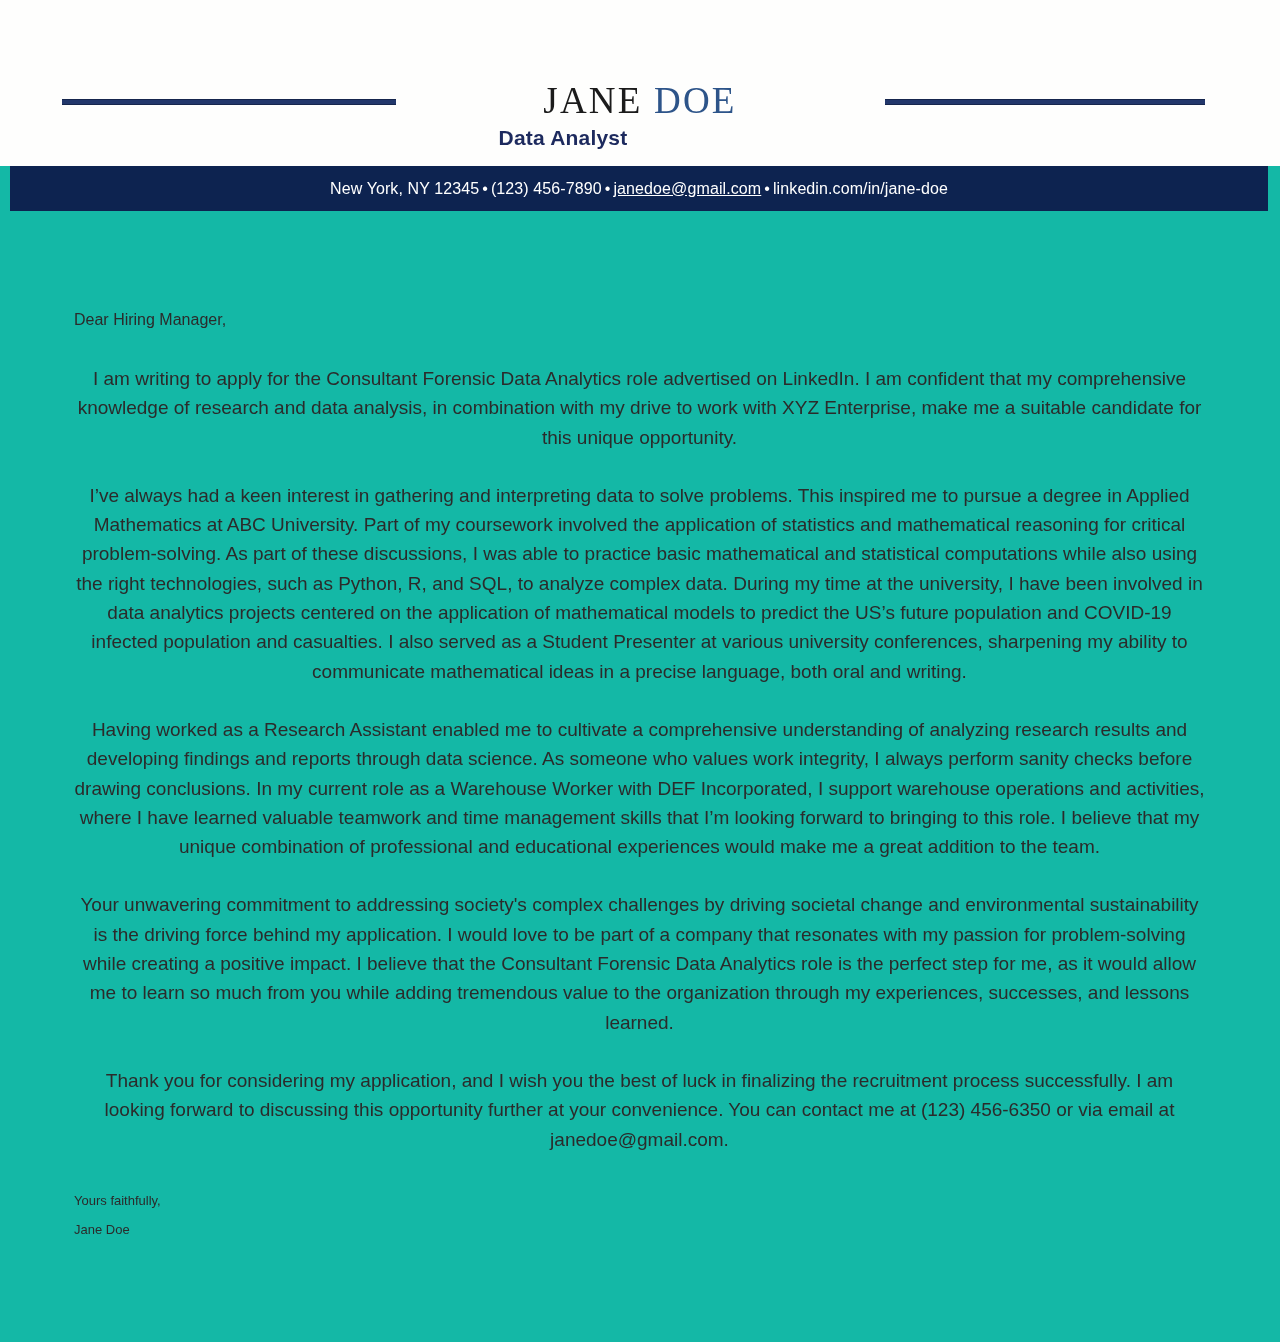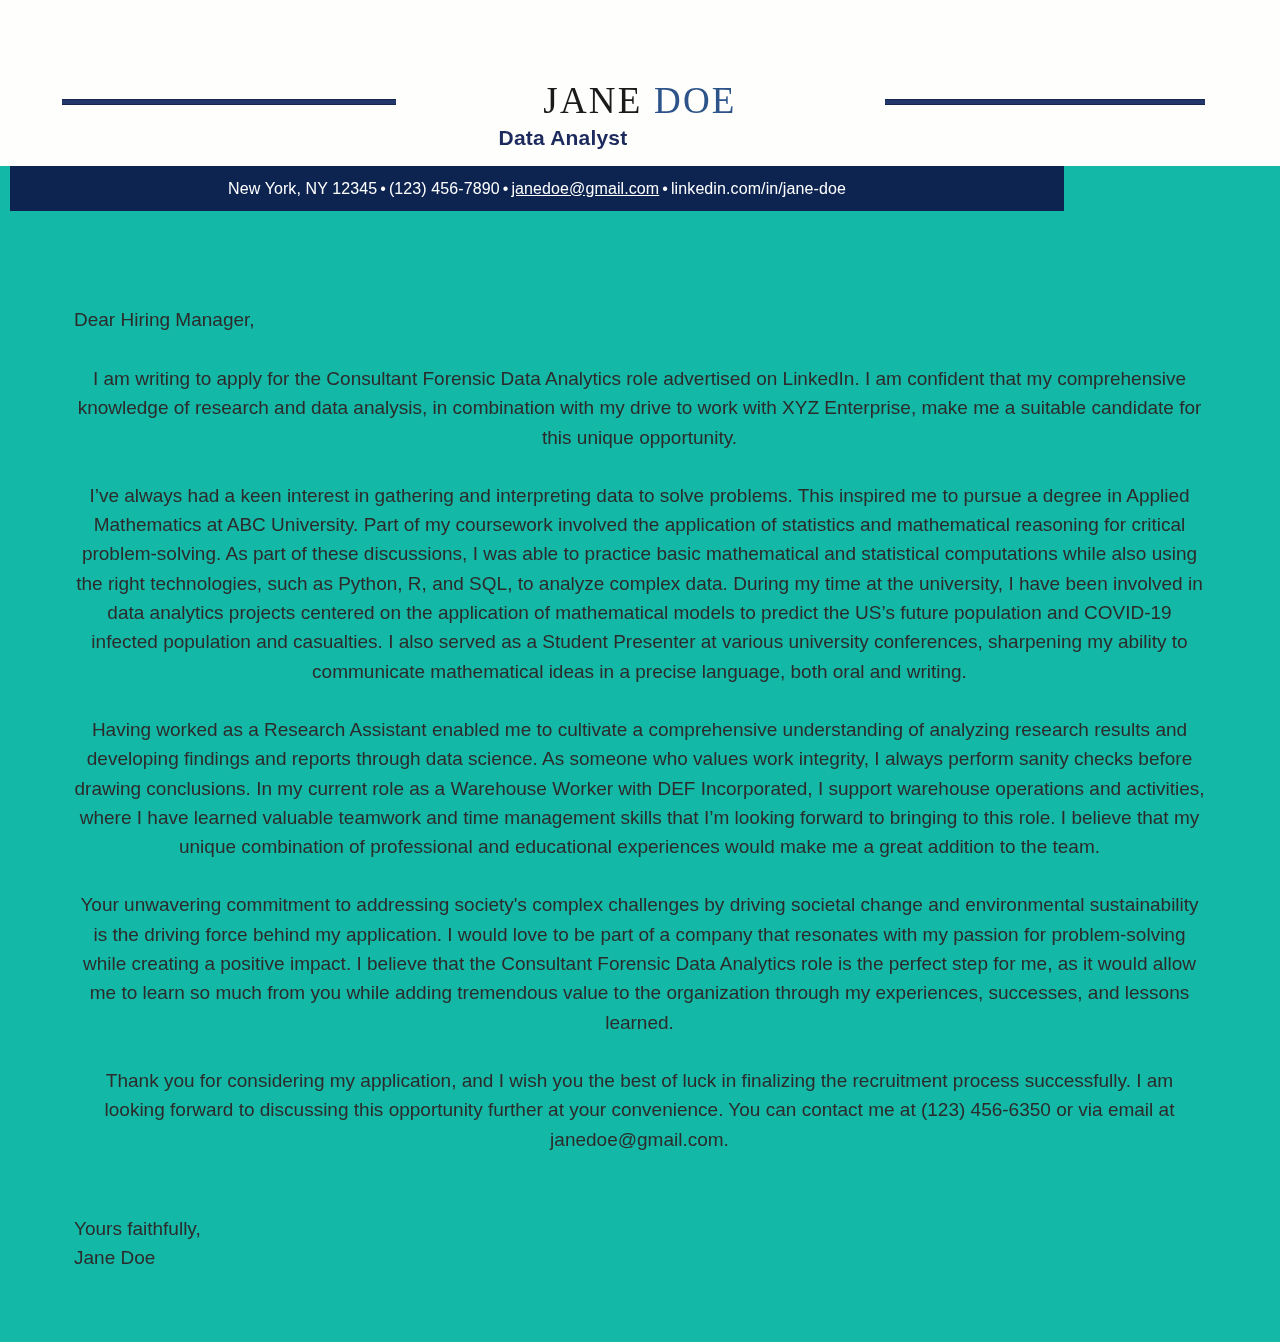--- a/index.html
+++ b/index.html
@@ -79,21 +79,21 @@
     font-weight: bold;
     color: #1d2a5e;
     letter-spacing: 0.2px;
   }
 
   
   .contact-bar {
     position: absolute;
     left: 10px;
     top: 166px;
-    width: 1054px;
+    width: 1258px;
     height: 45px;
     background: #0d2350;
     display: flex;
     align-items: center;
     justify-content: center;
     box-sizing: border-box;
   }
   .contact-line {
     color: #ffffff;
     font-size: 16px;
@@ -108,37 +108,37 @@
 
   
   .letter-body {
     position: absolute;
     left: 74px;
     top: 305px;
     width: 1131px;
   }
 
   .salutation {
-    font-size: 19px;
+    font-size: 16px;
     color: #2b2b2b;
     line-height: 29px;
     margin: 0 0 30px 0;
   }
 
   .para {
     font-size: 19px;
     color: #2b2b2b;
     line-height: 29.3px;
     margin: 0 0 29px 0;
     text-align: center;
   }
 
   .signoff {
-    margin-top: 60px;
-    font-size: 19px;
+    margin-top: 32px;
+    font-size: 13px;
     color: #2b2b2b;
     line-height: 29px;
   }
   .signoff div { margin: 0; }
 </style>
 </head>
 <body>
 
 <div class="page">
 

